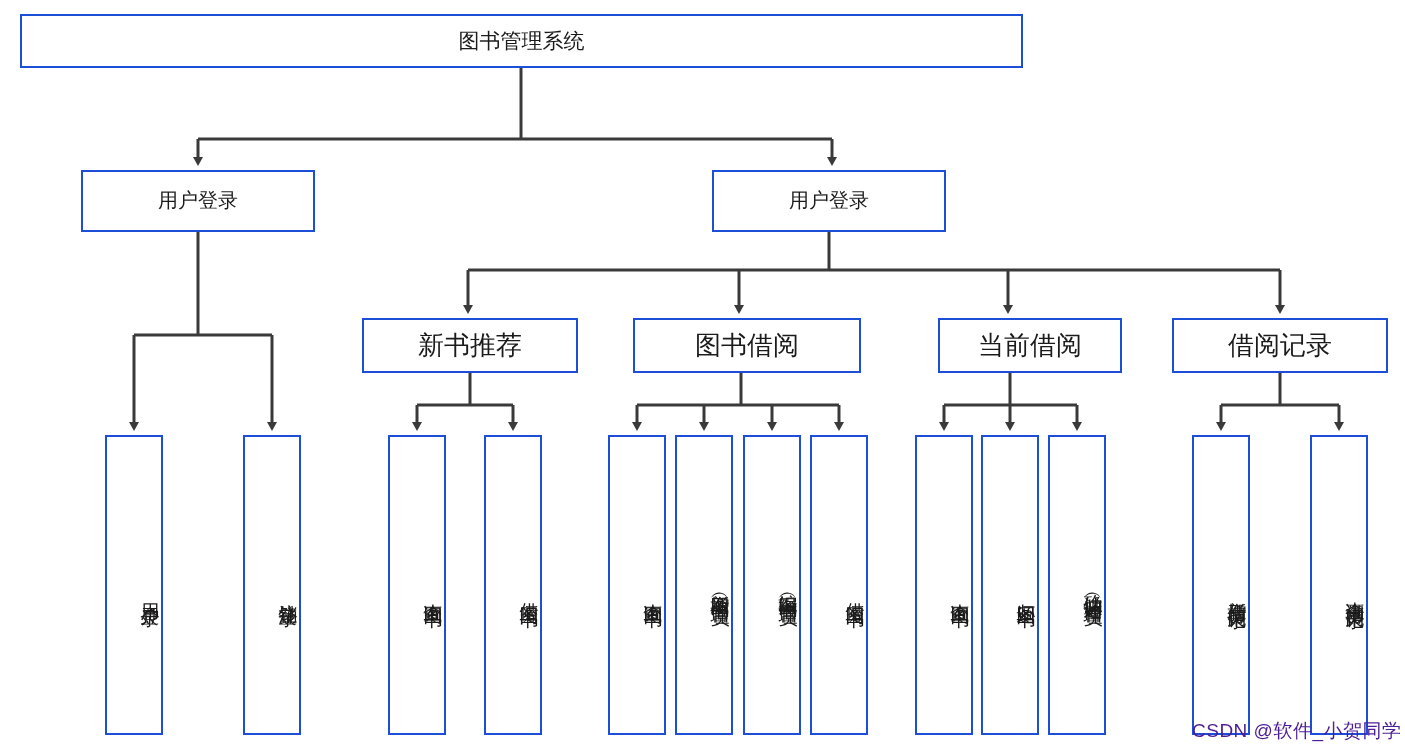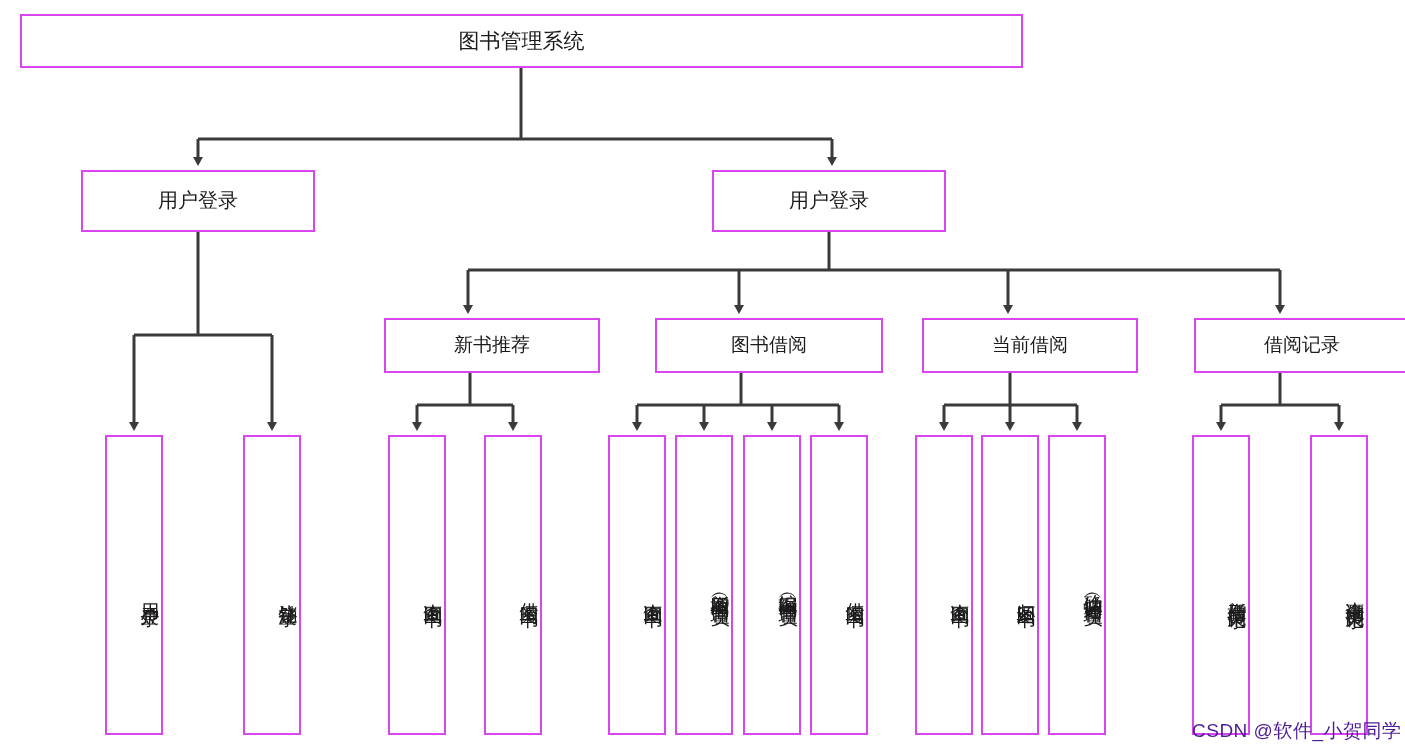--- a/index.html
+++ b/index.html
@@ -22,38 +22,37 @@
     position: absolute;
     left: 0;
     top: 0;
     width: 1405px;
     height: 747px;
     pointer-events: none;
   }
   .node {
     position: absolute;
     box-sizing: border-box;
-    border: 2px solid #d946ef;
+    border: 2px solid #1d4ed8;
     background: #ffffff;
     display: flex;
     align-items: center;
     justify-content: center;
     color: #1b1b1b;
     line-height: 1.18;
     text-align: center;
   }
   .node.root {
     font-size: 21px;
   }
   .node.lvl2 {
     font-size: 20px;
   }
   .node.lvl3 {
-    font-size: 19px;
-    margin-left: 22px;
+    font-size: 26px;
   }
   .node.leaf {
     font-size: 19px;
     writing-mode: vertical-rl;
     text-orientation: upright;
     align-items: flex-start;
     justify-content: center;
     padding-top: 14px;
     letter-spacing: 2px;
   }
@@ -137,21 +136,21 @@
   <div class="node lvl2" style="left: 712px; top: 170px; width: 234px; height: 62px;">
     <span>用户登录</span>
   </div>
 
   <div class="node lvl3" style="left: 362px; top: 318px; width: 216px; height: 55px;">
     <span>新书推荐</span>
   </div>
   <div class="node lvl3" style="left: 633px; top: 318px; width: 228px; height: 55px;">
     <span>图书借阅</span>
   </div>
-  <div class="node lvl3" style="left: 900px; top: 318px; width: 216px; height: 55px;">
+  <div class="node lvl3" style="left: 938px; top: 318px; width: 184px; height: 55px;">
     <span>当前借阅</span>
   </div>
   <div class="node lvl3" style="left: 1172px; top: 318px; width: 216px; height: 55px;">
     <span>借阅记录</span>
   </div>
 
   <div class="node leaf" style="left: 105px; top: 435px; width: 58px; height: 300px;">
     <span class="leaf-label">用户登录</span>
   </div>
   <div class="node leaf" style="left: 243px; top: 435px; width: 58px; height: 300px;">

